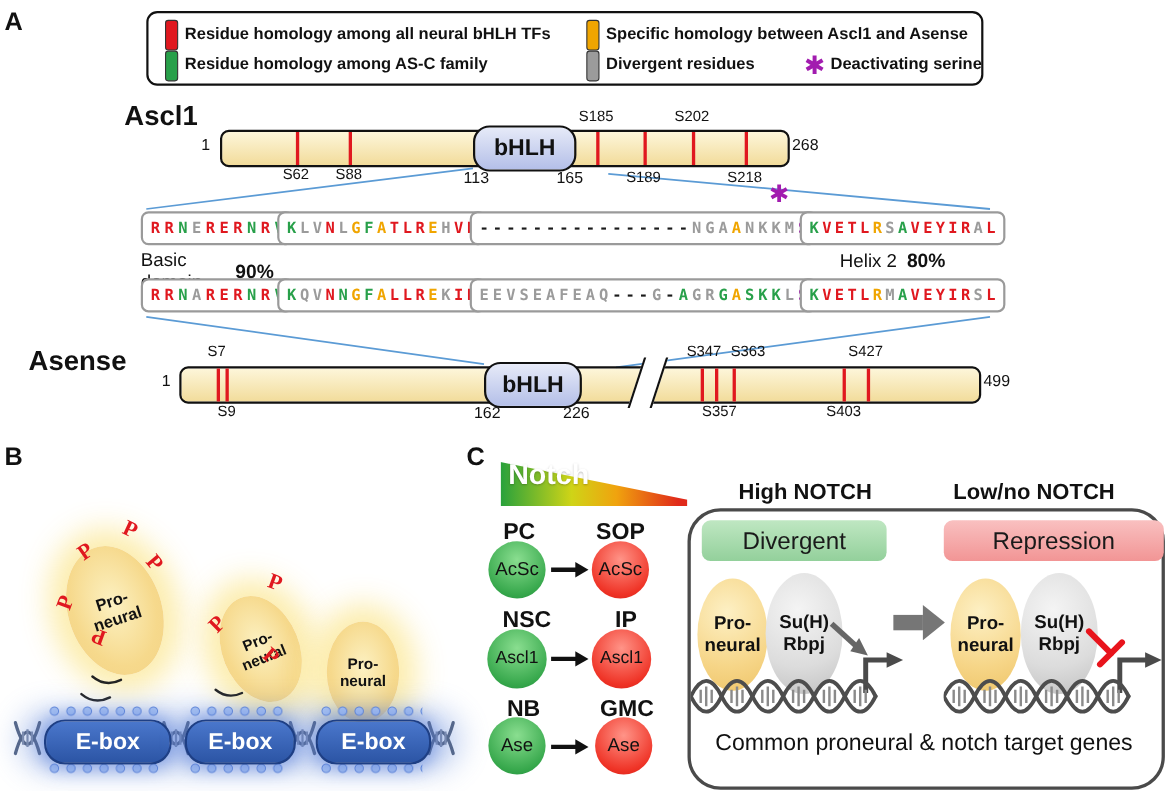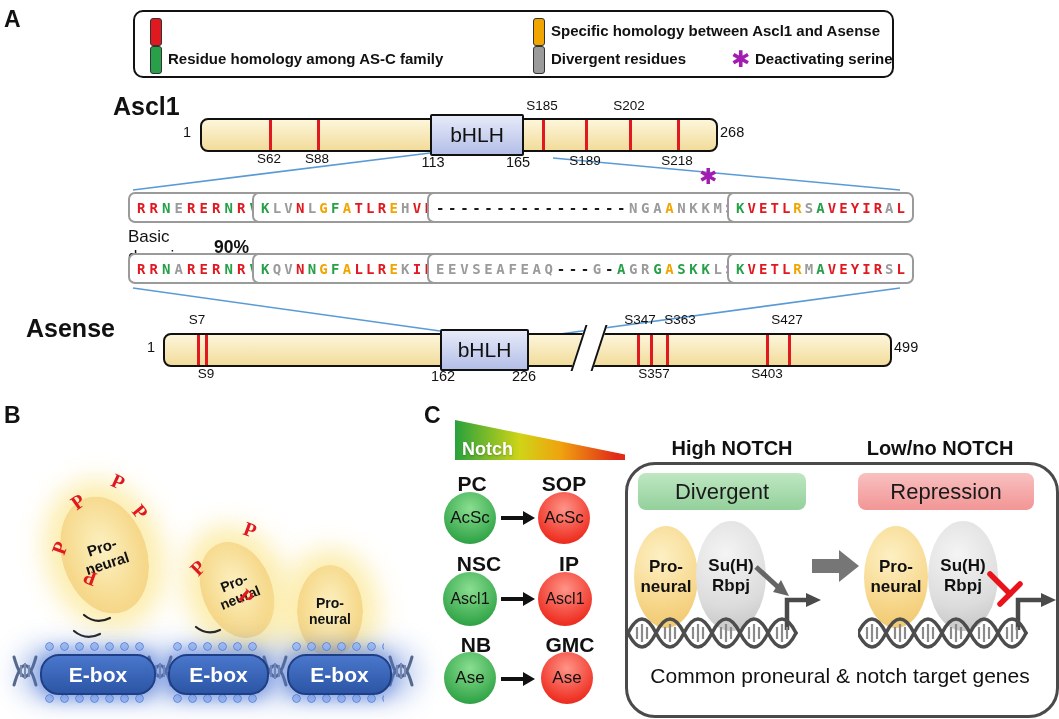--- a/index.html
+++ b/index.html
@@ -7,22 +7,22 @@
        font-family:"Liberation Sans","DejaVu Sans",sans-serif;color:#111;}
   .abs{position:absolute;}
   .plabel{font-size:23px;font-weight:bold;}
   
   .legendbox{border:2px solid #111;border-radius:10px;background:#fff;}
   .chip{width:10px;height:26px;border:1.5px solid #333;border-radius:3px;}
   .ltext{font-size:15px;font-weight:600;white-space:nowrap;}
   .protname{font-size:25px;font-weight:bold;}
   .bar{background:linear-gradient(#fdf6da,#f2dc9b);border:2px solid #111;border-radius:8px;}
   .tick{position:absolute;top:0;bottom:0;width:3px;background:#e0181f;}
-  .bhlh{background:linear-gradient(#e6eaf8,#b4bfe8);border:2px solid #111;border-radius:2px;
-        display:flex;align-items:center;justify-content:center;font-weight:normal;font-size:21px;}
+  .bhlh{background:linear-gradient(#e6eaf8,#b4bfe8);border:2px solid #111;border-radius:15px;
+        display:flex;align-items:center;justify-content:center;font-weight:bold;font-size:21px;}
   .num{font-size:14.5px;white-space:nowrap;}
   .site{font-size:13.5px;transform:translateX(-50%);white-space:nowrap;}
   .ctr{transform:translateX(-50%);white-space:nowrap;}
   .seqbox{height:27px;border:2px solid #9a9a9a;border-radius:7px;background:#fff;
           display:flex;align-items:center;justify-content:space-between;padding:0 7px;
           font-family:"DejaVu Sans Mono",monospace;font-weight:bold;font-size:14px;}
   .domlabel{font-size:17px;display:flex;gap:9px;justify-content:center;align-items:center;}
   .domlabel b{font-size:17.5px;}
   .homlab{font-size:16.5px;text-align:center;line-height:1.3;}
   .star{color:#a21caf;font-weight:bold;}
@@ -106,20 +106,21 @@
         <line x1="1" y1="8" x2="24" y2="8" stroke="#111" stroke-width="4"></line>
         <polygon points="23,1 35,8 23,15" fill="#111"></polygon>
       </g>
     </defs>
   </svg>
 
   <div class="abs plabel" style="left:4px;top:6px">A</div>
 
   <div class="abs legendbox" style="left:133px;top:10px;width:757px;height:64px">
     <div class="abs chip" style="left: 15px; top: 6px; background: rgb(224, 24, 31);"></div>
+    <div class="abs ltext" style="left:33px;top:10px">Residue homology among all neural bHLH TFs</div>
     <div class="abs chip" style="left: 398px; top: 6px; background: rgb(240, 165, 0);"></div>
     <div class="abs ltext" style="left:416px;top:10px">Specific homology between Ascl1 and Asense</div>
     <div class="abs chip" style="left: 15px; top: 34px; background: rgb(40, 160, 74);"></div>
     <div class="abs ltext" style="left:33px;top:38px">Residue homology among AS-C family</div>
     <div class="abs chip" style="left: 398px; top: 34px; background: rgb(155, 155, 155);"></div>
     <div class="abs ltext" style="left:416px;top:38px">Divergent residues</div>
     <div class="abs star" style="left:596px;top:34px;font-size:23px">✱</div>
     <div class="abs ltext" style="left:620px;top:38px">Deactivating serine</div>
   </div>
 
@@ -225,20 +226,24 @@
       <span style="color: rgb(224, 24, 31);">Y</span>
       <span style="color: rgb(224, 24, 31);">I</span>
       <span style="color: rgb(224, 24, 31);">R</span>
       <span style="color: rgb(155, 155, 155);">A</span>
       <span style="color: rgb(224, 24, 31);">L</span>
     </div>
 
   <div class="abs domlabel" style="left:128px;top:227px;width:121px">
     <span>Basic domain</span>
       <b>90%</b>
+  </div>
+  <div class="abs domlabel" style="left:727px;top:227px;width:169px">
+    <span>Helix 2</span>
+      <b>80%</b>
   </div>
 
   <div class="abs seqbox" style="left:128px;top:253px;width:121px">
       <span style="color: rgb(224, 24, 31);">R</span>
       <span style="color: rgb(224, 24, 31);">R</span>
       <span style="color: rgb(40, 160, 74);">N</span>
       <span style="color: rgb(155, 155, 155);">A</span>
       <span style="color: rgb(224, 24, 31);">R</span>
       <span style="color: rgb(224, 24, 31);">E</span>
       <span style="color: rgb(224, 24, 31);">R</span>
@@ -374,21 +379,21 @@
   <div class="dots" style="left:291px;top:693px;width:93px"></div>
   <div class="ebox" style="left:40px;top:654px;width:112px">E-box</div>
   <div class="ebox" style="left:168px;top:654px;width:97px">E-box</div>
   <div class="ebox" style="left:287px;top:654px;width:101px">E-box</div>
 
   <div class="abs plabel" style="left:424px;top:402px">C</div>
 
   <div class="abs" style="left:455px;top:420px;width:170px;height:40px">
     <div class="abs" style="inset:0;clip-path:polygon(0 0,100% 86%,100% 100%,0 100%);
          background:linear-gradient(to right,#28a13c,#cfd417 38%,#f0a30e 62%,#e02a1a 95%)"></div>
-    <div class="wedgetxt" style="left:7px;bottom:0;font-size:18px">Notch</div>
+    <div class="wedgetxt" style="left:7px;bottom:13px;font-size:26px">Notch</div>
   </div>
 
   <div class="abs stage" style="left:472px;top:472px">PC</div>
   <div class="abs stage" style="left:564px;top:472px">SOP</div>
   <div class="cell green" style="left:444px;top:492px;width:52px;height:52px">AcSc</div>
   <div class="cell red" style="left:538px;top:492px;width:52px;height:52px">AcSc</div>
   <svg class="abs" style="left:500px;top:510px" width="36" height="16">
       <use href="#blkarrow"></use>
     </svg>
 
@@ -406,21 +411,21 @@
   <div class="cell red" style="left:541px;top:652px;width:52px;height:52px">Ase</div>
   <svg class="abs" style="left:500px;top:671px" width="36" height="16">
       <use href="#blkarrow"></use>
     </svg>
 
   <div class="abs hdr" style="left:732px;top:437px">High NOTCH</div>
   <div class="abs hdr" style="left:940px;top:437px">Low/no NOTCH</div>
   <div class="abs bigbox" style="left:625px;top:462px;width:428px;height:250px"></div>
 
   <div class="pill act" style="left:638px;top:473px;width:168px">Divergent</div>
-  <div class="pill rep" style="left:858px;top:473px;width:176px">Repression</div>
+  <div class="pill rep" style="left:858px;top:473px;width:200px">Repression</div>
 
   <div class="oval yellow" style="left:634px;top:526px;width:64px;height:102px">
     <div><span>Pro-</span><br><span>neural</span></div>
   </div>
   <div class="oval gray" style="left:696px;top:521px;width:70px;height:110px">
     <div><span>Su(H)</span><br><span>Rbpj</span></div>
   </div>
   <div class="oval yellow" style="left:864px;top:526px;width:64px;height:102px">
     <div><span>Pro-</span><br><span>neural</span></div>
   </div>

